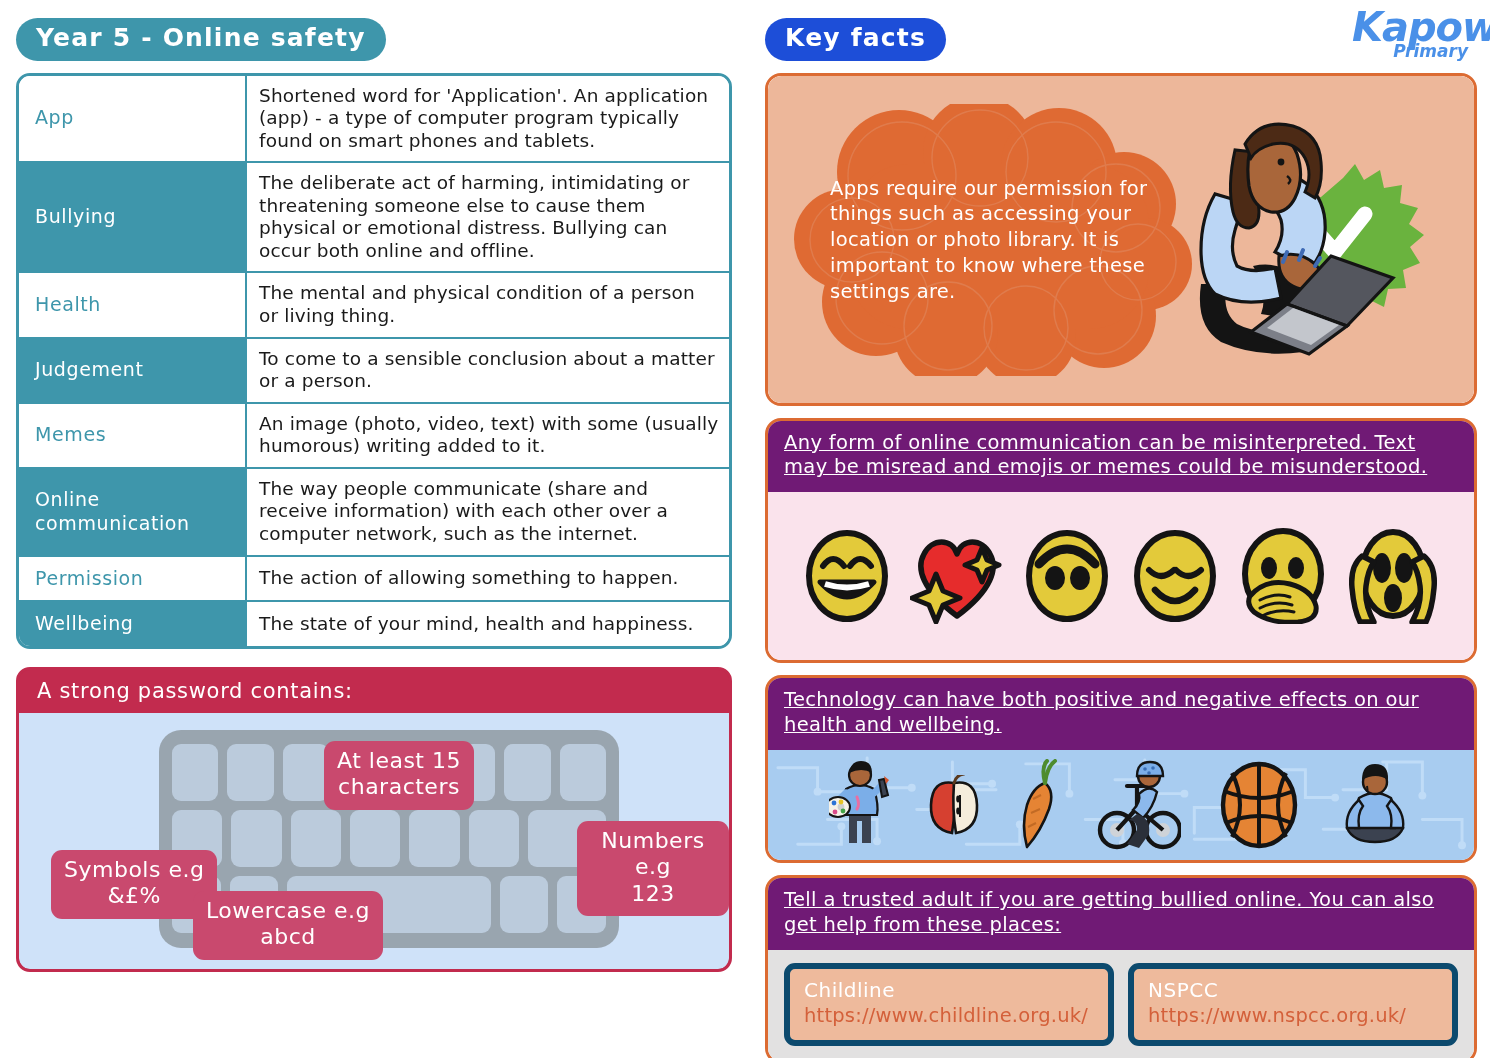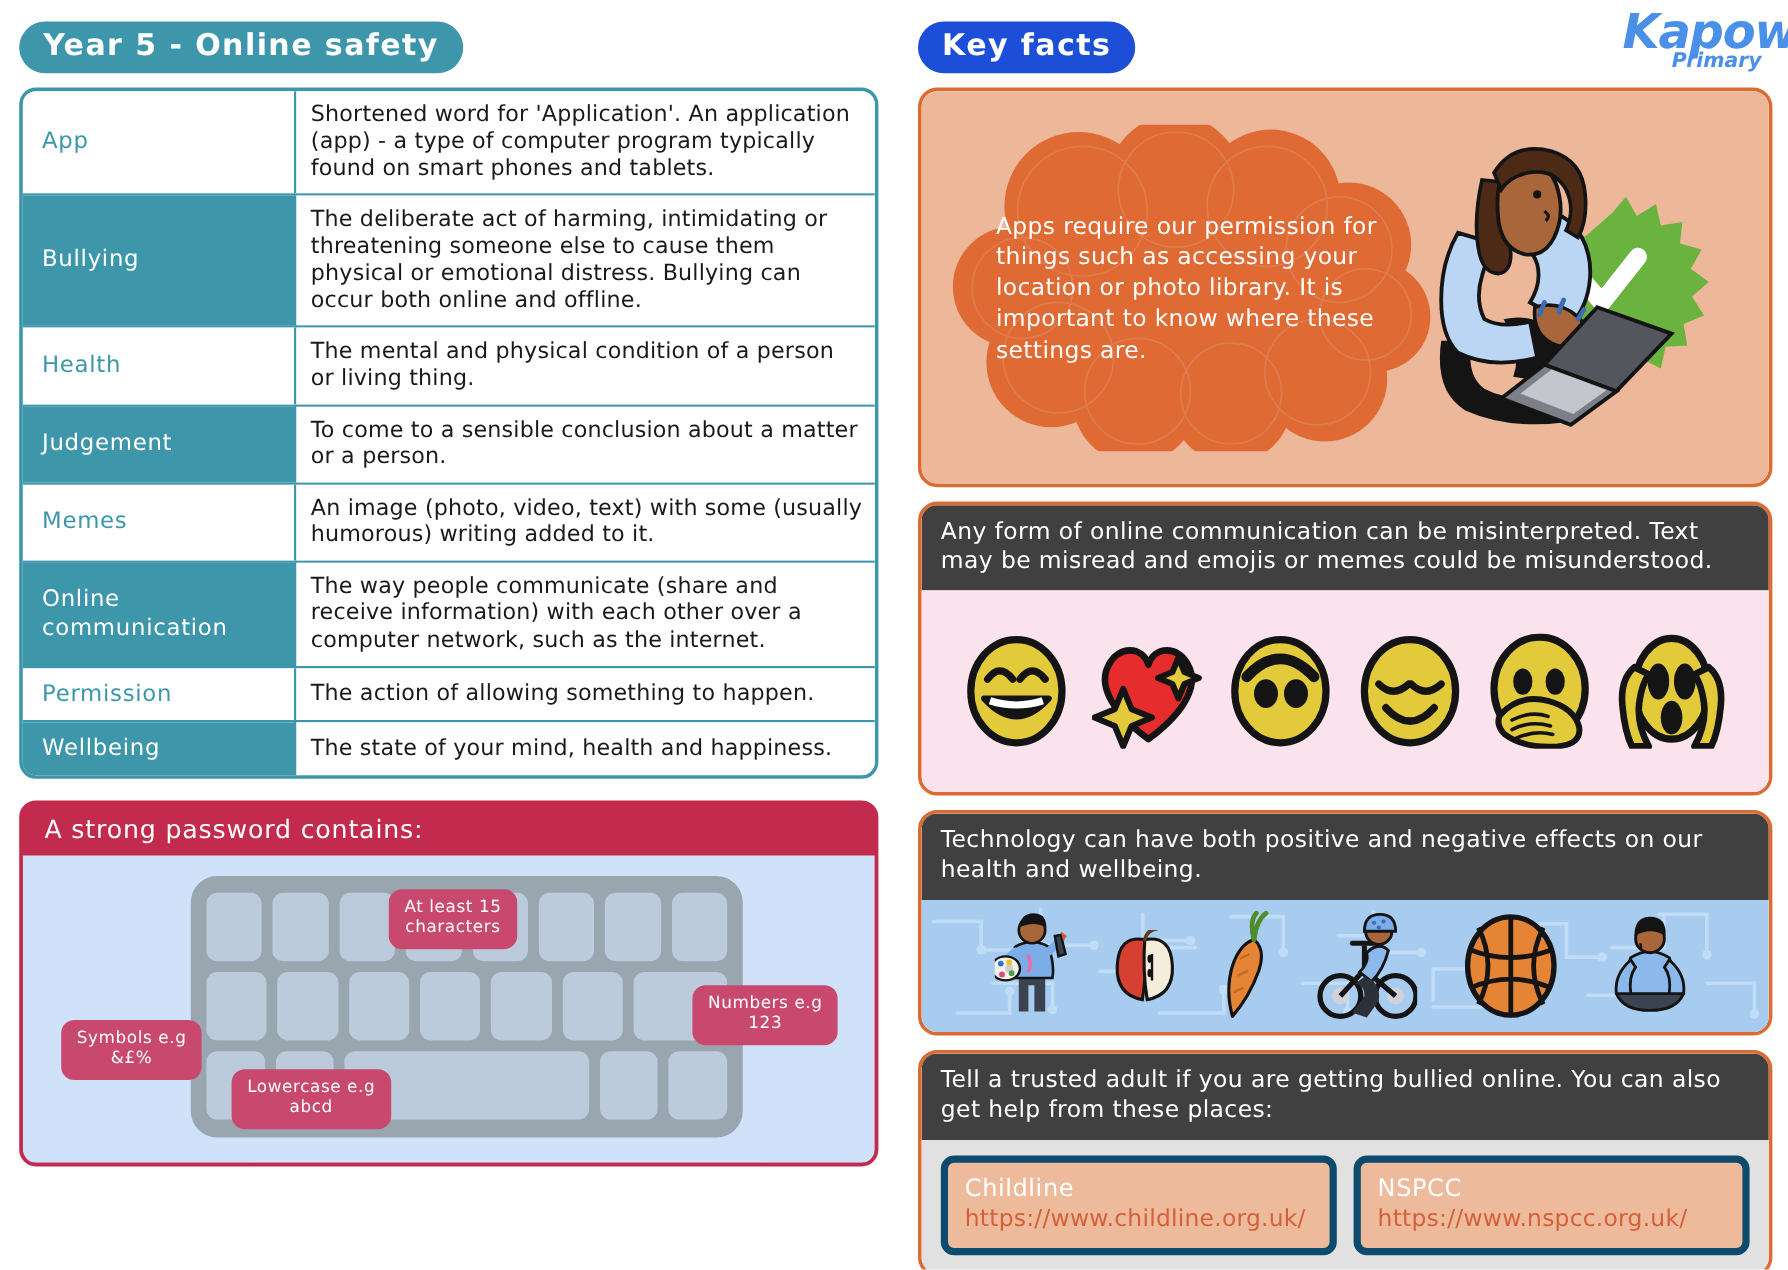--- a/index.html
+++ b/index.html
@@ -126,21 +126,21 @@
     flex: 1 1 0;
   }
   .kb-key.wide { flex: 1.55 1 0; }
   .kb-key.space { flex: 4.2 1 0; }
 
   .kb-label {
     position: absolute;
     background: #C9496E;
     color: #ffffff;
     border-radius: 11px;
-    font-size: 14px;
+    font-size: 22px;
     line-height: 1.2;
     letter-spacing: 0.5px;
     text-align: center;
     padding: 7px 13px 9px 13px;
     white-space: pre-line;
   }
   .kbl-chars { left: 305px; top: 28px; }
   .kbl-symbols { left: 32px; top: 105px; margin-top: 32px; }
   .kbl-numbers { left: 558px; top: 108px; }
   .kbl-lower { left: 174px; top: 178px; }
@@ -156,26 +156,27 @@
 
   .fact-card {
     width: 712px;
     border: 3px solid #DC6B32;
     border-radius: 16px;
     overflow: hidden;
     margin-top: 12px;
     background: #ffffff;
   }
   .fact-text {
-    background: #404040;
+    background: #701a75;
     color: #ffffff;
     font-size: 19.5px;
     line-height: 1.28;
     letter-spacing: 0.35px;
     padding: 10px 14px 12px 16px;
+    text-decoration: underline;
   }
 
   
   .card-cloud {
     position: relative;
     height: 327px;
     background: #EDB79A;
     border-radius: 13px;
   }
   .cloud {

